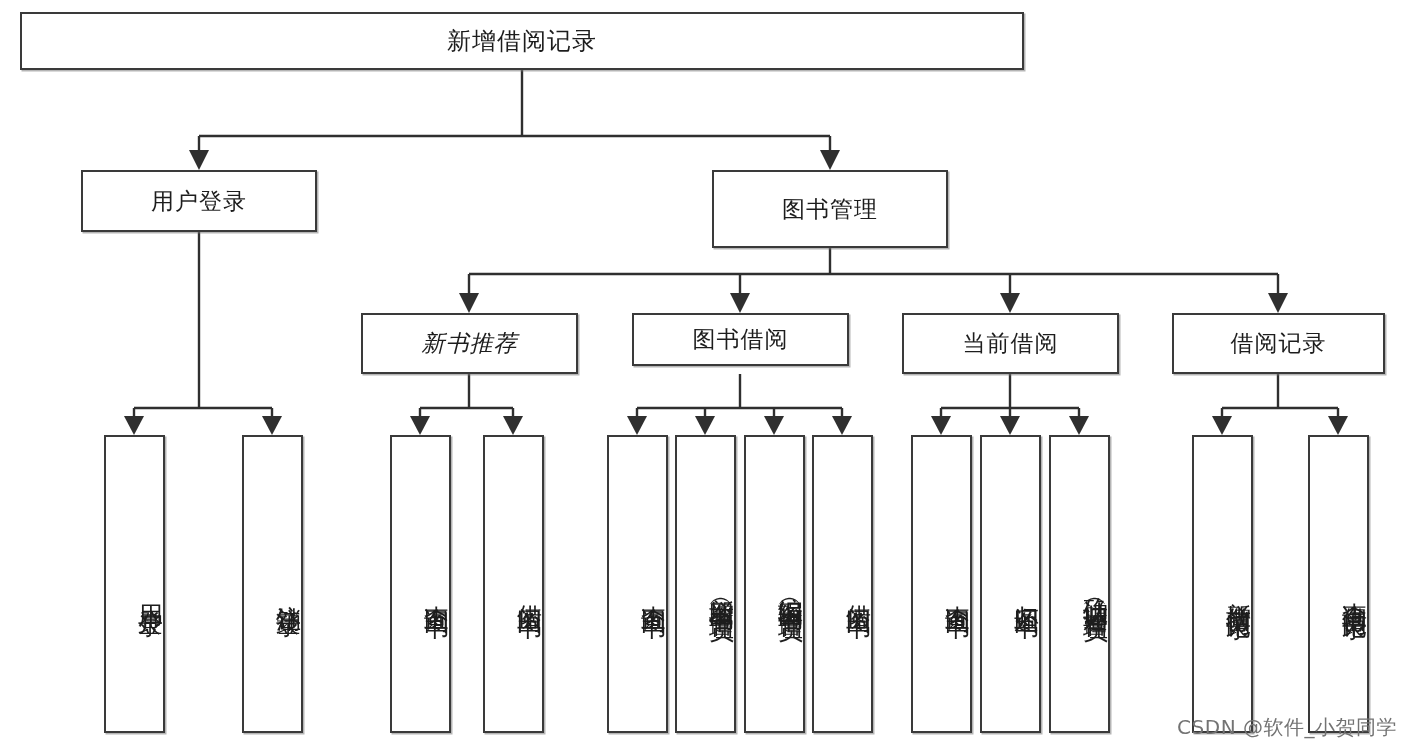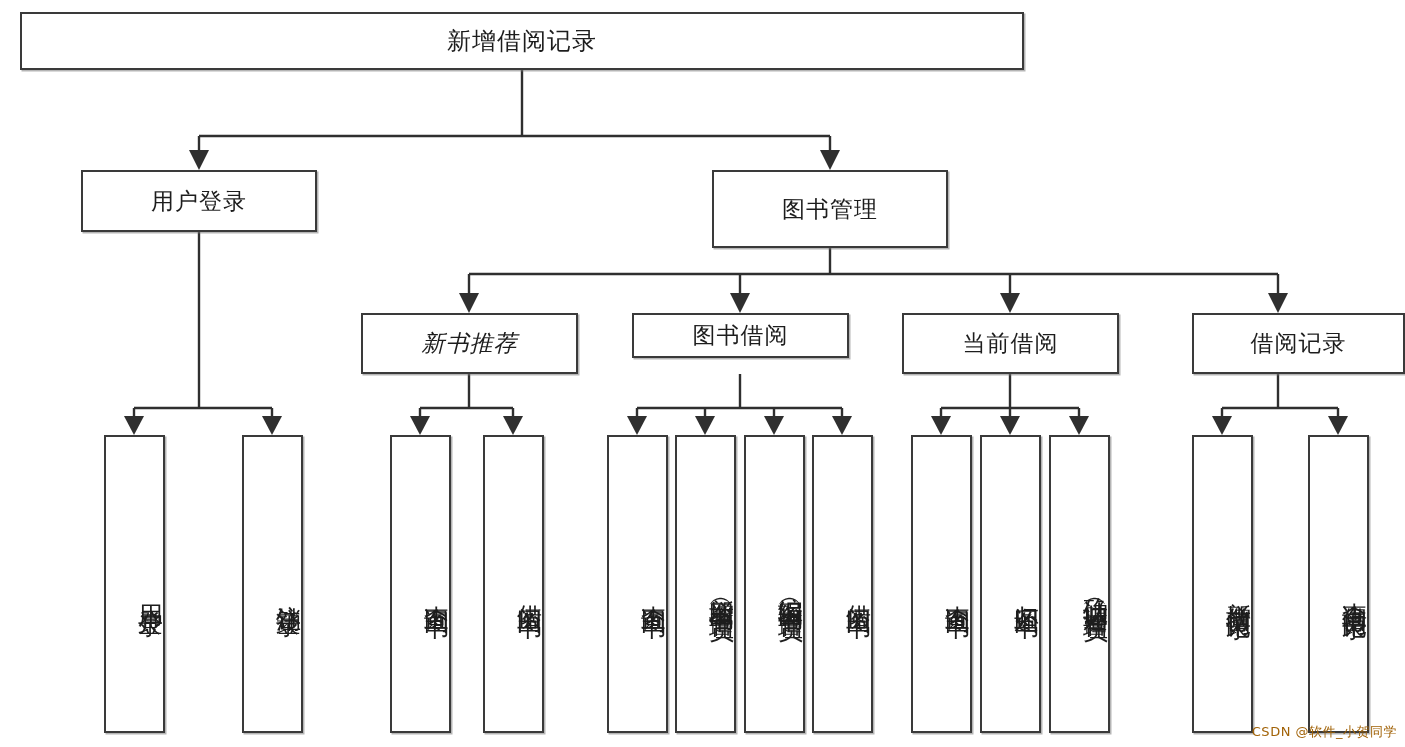--- a/index.html
+++ b/index.html
@@ -40,22 +40,22 @@
     writing-mode:vertical-rl;
     text-orientation:upright;
     display:block;
     white-space:nowrap;
   }
   #root-node{font-size:24px;}
   .watermark{
     position:absolute;
     right:8px;
     bottom:6px;
-    font-size:13px;
-    color:#a16207;
+    font-size:20px;
+    color:#737373;
     white-space:nowrap;
     letter-spacing:.5px;
   }
   svg.links{position:absolute;left:0;top:0;width:1405px;height:747px;pointer-events:none;}
   svg.links path,svg.links line{stroke:#2f2f2f;stroke-width:2.4;fill:none;}
   svg.links polygon{fill:#2f2f2f;}
 </style>
 </head>
 <body>
 
@@ -133,27 +133,27 @@
   <div class="node h" style="left:81px;top:170px;width:236px;height:62px;">
     <span class="txt">用户登录</span>
   </div>
   <div class="node h" style="left:712px;top:170px;width:236px;height:78px;">
     <span class="txt">图书管理</span>
   </div>
 
   <div class="node h" style="left:361px;top:313px;width:217px;height:61px;font-style:italic;">
     <span class="txt">新书推荐</span>
   </div>
-  <div class="node h" style="left:632px;top:313px;width:217px;height:45px;">
+  <div class="node h" style="left:632px;top:313px;width:217px;height:53px;">
     <span class="txt">图书借阅</span>
   </div>
   <div class="node h" style="left:902px;top:313px;width:217px;height:61px;justify-content:center;">
     <span class="txt">当前借阅</span>
   </div>
-  <div class="node h" style="left:1172px;top:313px;width:213px;height:61px;margin-left:20px;">
+  <div class="node h" style="left:1172px;top:313px;width:213px;height:61px;">
     <span class="txt">借阅记录</span>
   </div>
 
   <div class="node v" style="left:104px;top:435px;width:61px;height:298px;">
     <span class="txt">用户登录</span>
   </div>
   <div class="node v" style="left:242px;top:435px;width:61px;height:298px;">
     <span class="txt">注销登录</span>
   </div>
 

